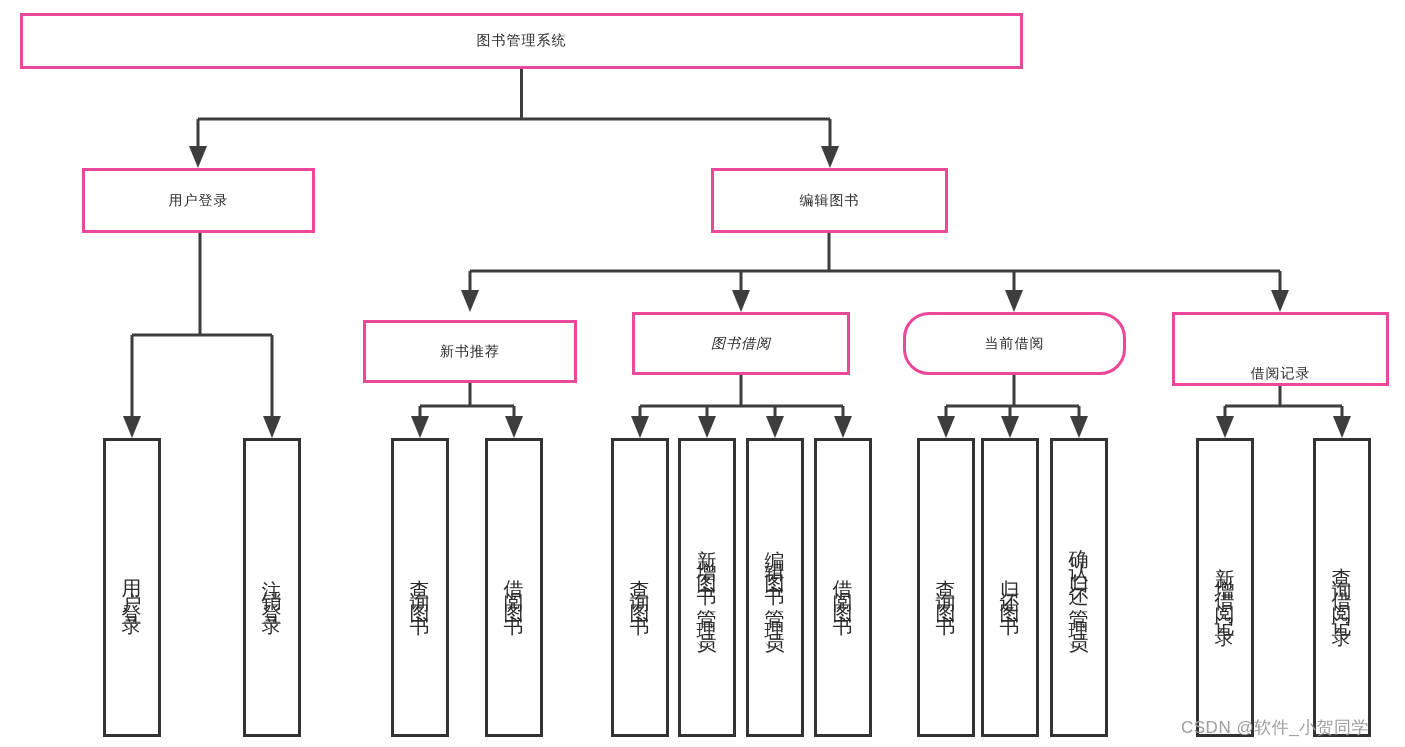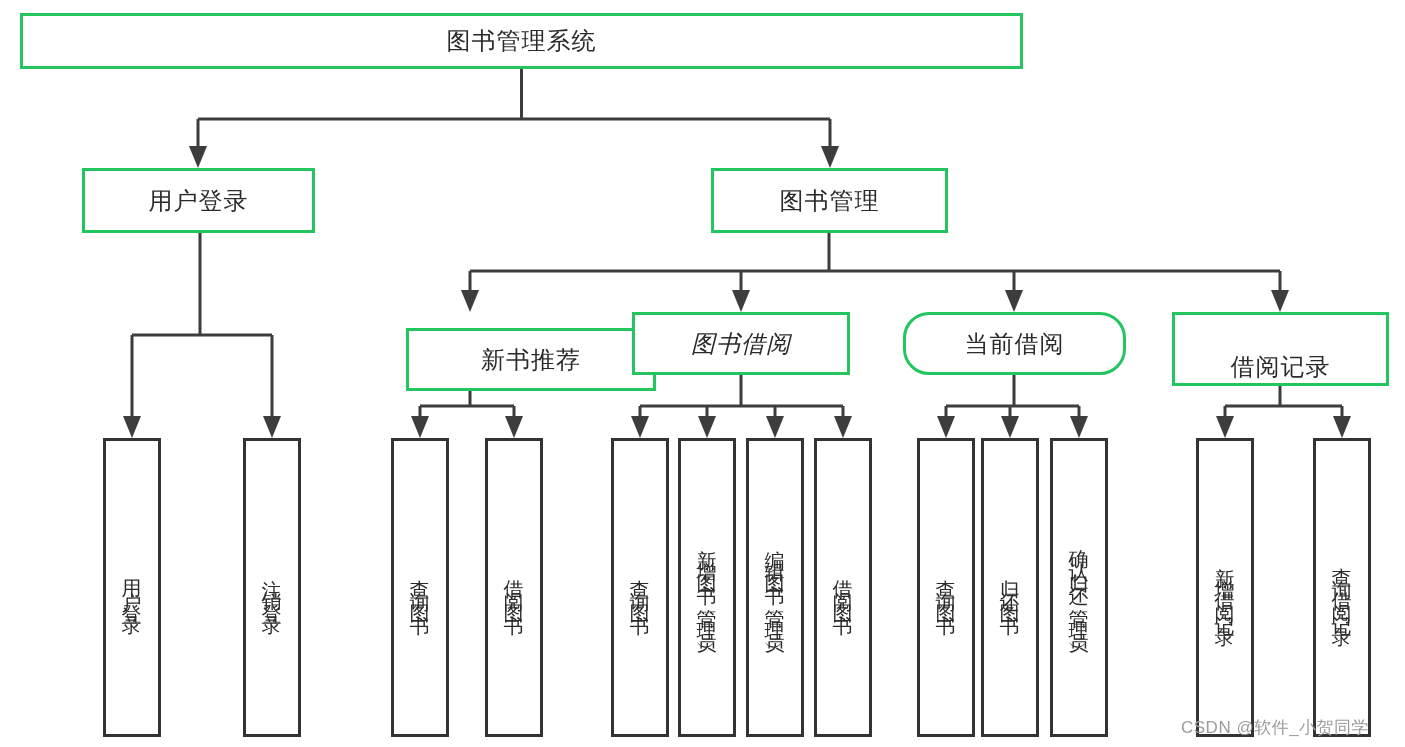--- a/index.html
+++ b/index.html
@@ -13,26 +13,26 @@
   }
   #connectors {
     position: absolute;
     left: 0; top: 0;
     width: 1405px; height: 747px;
     z-index: 1;
   }
   .node {
     position: absolute;
     box-sizing: border-box;
-    border: 3px solid #22c55e;
+    border: 3px solid #ec4899;
     background: #ffffff;
     display: flex;
     align-items: center;
     justify-content: center;
-    font-size: 24px;
+    font-size: 14px;
     letter-spacing: 1px;
     color: #2b2b2b;
     z-index: 2;
   }
   .leaf {
     position: absolute;
     box-sizing: border-box;
     top: 438px;
     height: 299px;
     width: 58px;
@@ -49,21 +49,21 @@
     font-size: 20px;
     line-height: 1;
     letter-spacing: 12px;
     color: #2b2b2b;
     white-space: nowrap;
   }
   
   .n-root       { left: 20px;   top: 13px;  width: 1003px; height: 56px; }
   .n-user-login { left: 82px;   top: 168px; width: 233px;  height: 65px; }
   .n-book-mgmt  { left: 711px;  top: 168px; width: 237px;  height: 65px; }
-  .n-nbr        { left: 363px;  top: 328px; width: 250px;  height: 63px; margin-left: 43px; }
+  .n-nbr        { left: 363px;  top: 320px; width: 214px;  height: 63px; }
   .n-bb         { left: 632px;  top: 312px; width: 218px;  height: 63px; font-style: italic; }
   .n-cb         { left: 903px;  top: 312px; width: 223px;  height: 63px; border-radius: 26px; }
   .n-br         { left: 1172px; top: 312px; width: 217px;  height: 74px; align-items: flex-end; }
   
   .lf-01 { left: 103px;  }
   .lf-02 { left: 243px;  }
   .lf-03 { left: 391px;  }
   .lf-04 { left: 485px;  }
   .lf-05 { left: 611px;  }
   .lf-06 { left: 678px;  }
@@ -143,21 +143,21 @@
   </svg>
 
   <div class="node n-root">
     <span>图书管理系统</span>
   </div>
 
   <div class="node n-user-login">
     <span>用户登录</span>
   </div>
   <div class="node n-book-mgmt">
-    <span>图书管理</span>
+    <span>编辑图书</span>
   </div>
 
   <div class="node n-nbr">
     <span>新书推荐</span>
   </div>
   <div class="node n-bb">
     <span>图书借阅</span>
   </div>
   <div class="node n-cb">
     <span>当前借阅</span>

